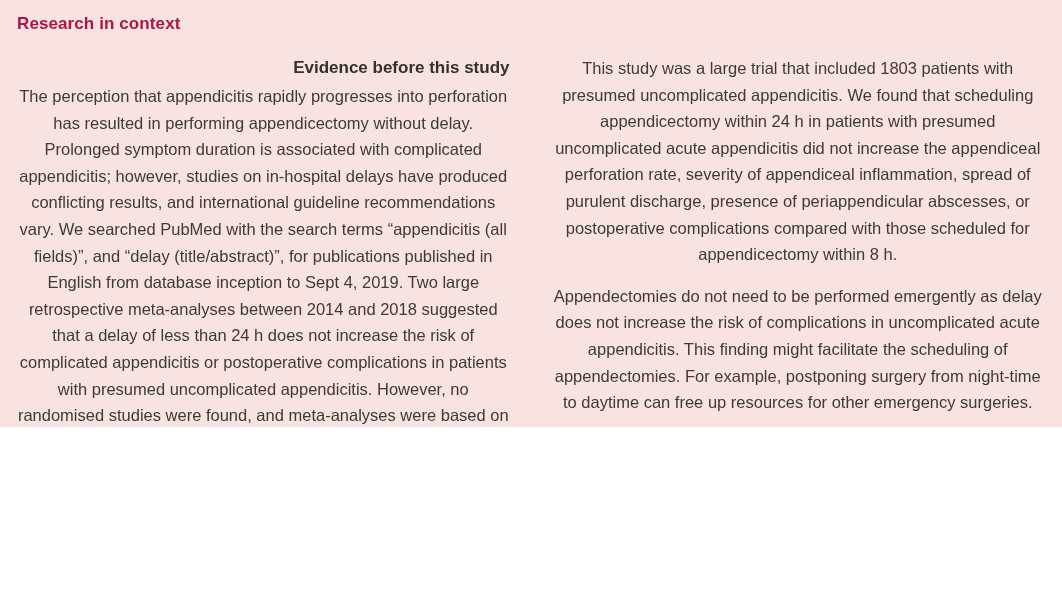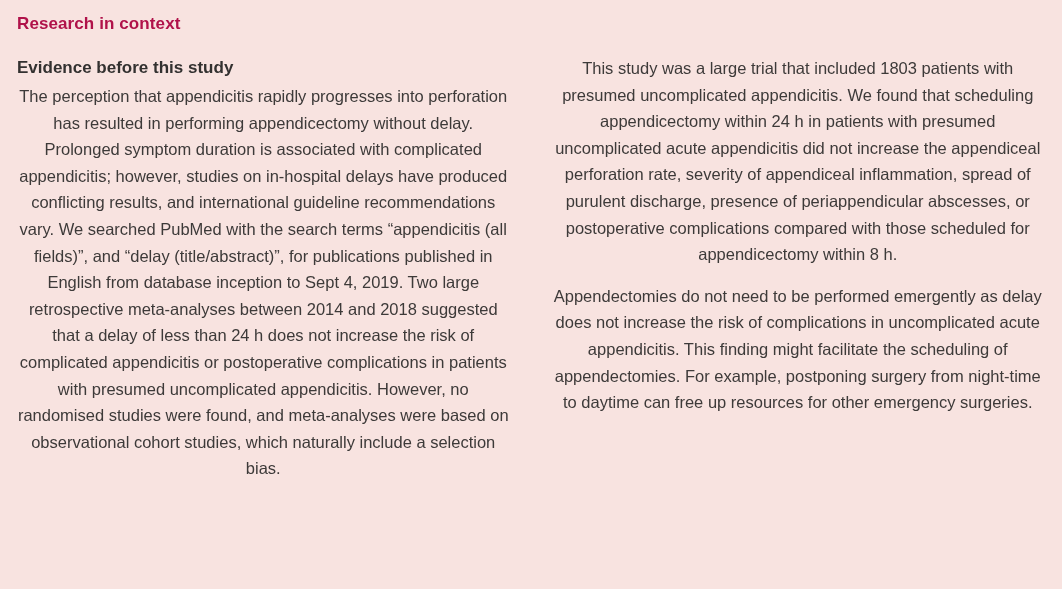--- a/index.html
+++ b/index.html
@@ -3,21 +3,21 @@
 <meta charset="utf-8">
 <style>
   * { margin: 0; padding: 0; box-sizing: border-box; }
   html, body {
     width: 1062px;
     height: 589px;
     font-family: "Liberation Sans", "DejaVu Sans", sans-serif;
   }
   .panel {
     width: 1062px;
-    height: 589px;
+    height: 427px;
     background: #f8e3e0;
     padding: 14px 18px 10px 17px;
     overflow: hidden;
   }
   .panel-title {
     font-size: 17px;
     font-weight: bold;
     color: #b0124a;
     letter-spacing: 0.1px;
     margin-bottom: 21px;
@@ -31,20 +31,21 @@
     min-width: 0;
   }
   .section { margin-bottom: 15px; }
   .section:last-child { margin-bottom: 0; }
   .section-heading {
     font-size: 17px;
     font-weight: bold;
     color: #333130;
     margin-bottom: 2px;
     line-height: 26px;
+    text-align: right;
   }
   .section-body {
     font-size: 16.5px;
     line-height: 26.6px;
     color: #3d3a39;
     text-align: center;
   }
 </style>
 </head>
 <body>

